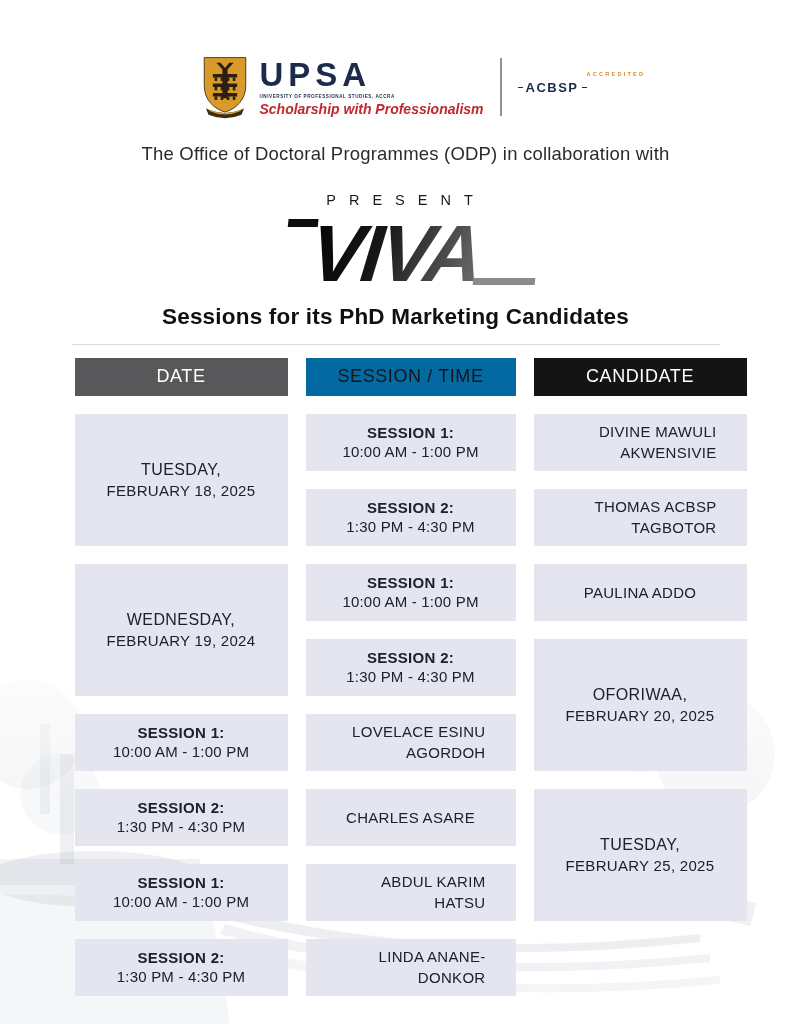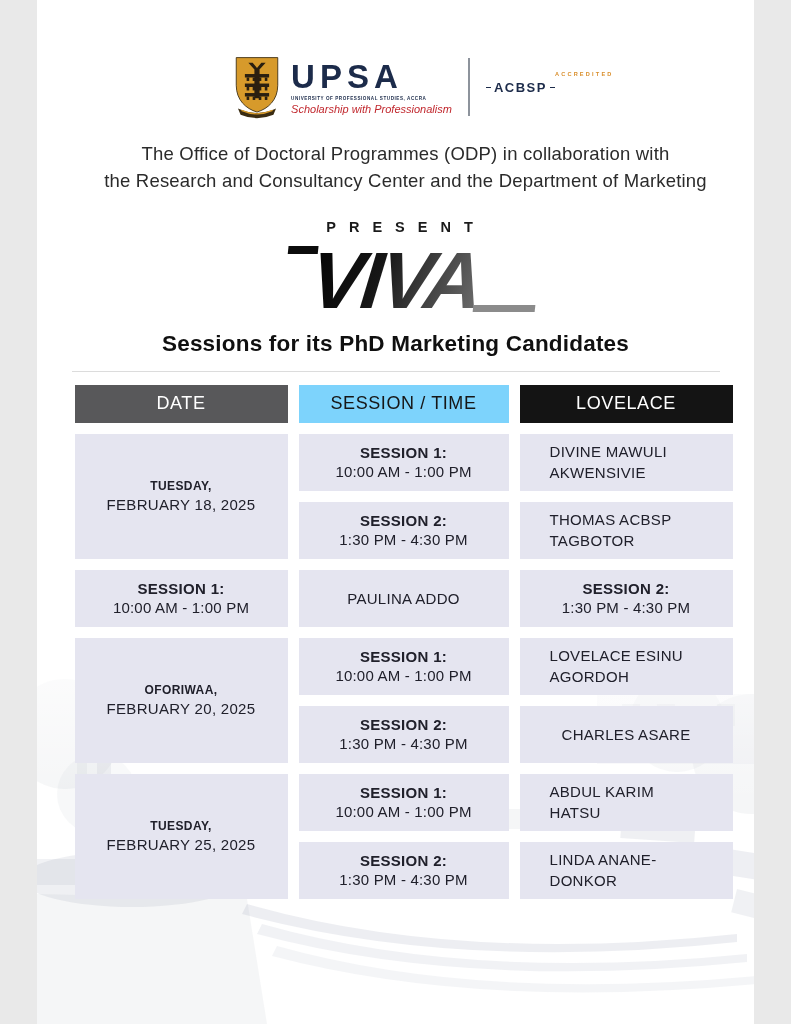--- a/index.html
+++ b/index.html
@@ -1,68 +1,68 @@
 <!DOCTYPE html>
 <html><head>
 <meta charset="utf-8">
 <style>
   html,body{margin:0;padding:0;background:#e9e9e9;}
   .page{
-    position:relative;width:717px;height:1024px;margin:0 auto;
+    position:relative;width:791px;height:1024px;margin:0 auto;
     background:#ffffff;overflow:hidden;
     font-family:"Liberation Sans","DejaVu Sans",sans-serif;
     -webkit-font-smoothing:antialiased;
   }
   .bg-photo{position:absolute;left:0;bottom:0;width:791px;height:420px;z-index:0;}
   .content{position:relative;z-index:1;text-align:center;padding-top:50px;}
 
   
   .brand{display:flex;justify-content:center;align-items:center;gap:16px;height:74px;}
   .upsa-logo{display:flex;align-items:center;gap:8px;}
   .upsa-textcol{display:flex;flex-direction:column;align-items:flex-start;}
   .upsa-acronym{font-size:33px;font-weight:bold;color:#1c2b4a;letter-spacing:5px;line-height:1;}
   .upsa-full{font-size:4.6px;font-weight:bold;color:#1c2b4a;letter-spacing:.55px;margin-top:3px;white-space:nowrap;}
-  .upsa-tag{font-size:11px;font-style:italic;font-weight:normal;color:#c1272d;margin-top:2px;white-space:nowrap;}
+  .upsa-tag{font-size:14px;font-style:italic;font-weight:bold;color:#c1272d;margin-top:2px;white-space:nowrap;}
   .logo-divider{width:2px;height:58px;background:#8d939c;}
   .acbsp-logo{display:flex;flex-direction:row;width:74px;}
   .acbsp-name{display:flex;align-items:center;gap:3px;font-size:13px;font-weight:bold;color:#1c2b4a;letter-spacing:1.5px;line-height:1;margin-top:1px;}
   .acbsp-name:before,.acbsp-name:after{content:"";flex:1;height:1px;background:#1c2b4a;min-width:5px;}
   .acbsp-sub{font-size:5.6px;color:#d98e2b;letter-spacing:2.2px;font-weight:bold;margin-top:2px;}
 
   
   .intro{margin:17px auto 0;font-size:18.5px;line-height:1.45;color:#2b2b2b;letter-spacing:.2px;padding-left:20px;}
-  .present{margin-top:24px;font-size:14.5px;color:#1a1a1a;letter-spacing:13px;padding-left:21px;font-weight:bold;}
+  .present{margin-top:24px;font-size:14.5px;color:#1a1a1a;letter-spacing:13px;padding-left:21px;}
 
   
   .viva-wrap{position:relative;display:inline-block;margin-top:6px;height:78px;line-height:78px;transform:skewX(-6deg);}
   .viva{
     font-size:80px;font-weight:bold;font-style:italic;letter-spacing:-3px;line-height:1;
     background:linear-gradient(105deg,#050505 0%,#161616 40%,#6f6f6f 100%);
     -webkit-background-clip:text;background-clip:text;color:transparent;
   }
   .viva-tick{position:absolute;left:-26px;top:5px;width:30px;height:8px;background:#0c0c0c;}
   .viva-underscore{position:absolute;right:-58px;bottom:7px;width:62px;height:7px;background:#8b8b8b;}
 
   .subtitle{margin:12px 0 0;font-size:22.5px;font-weight:bold;color:#101010;letter-spacing:.2px;}
   .rule{width:648px;border:none;border-top:1px solid #dcdcdc;margin:14px auto 0;}
 
   
   .sched{display:grid;grid-template-columns:213px 210px 213px;grid-template-rows:38px repeat(8,57px);
-         gap:11px;width:642px;margin:13px auto 0;}
+         gap:18px;width:642px;margin:13px auto 0;}
   .hcell{display:flex;align-items:center;justify-content:center;font-size:18px;letter-spacing:.6px;}
   .h-date{background:#58585a;color:#ffffff;}
-  .h-sess{background:#7dd3fc;color:#161616;}
+  .h-sess{background:#0369a1;color:#161616;}
   .h-cand{background:#141414;color:#ffffff;}
   .cell{background:#e5e5f0;display:flex;flex-direction:column;align-items:center;justify-content:center;color:#20202b;}
   .date-cell{grid-row:span 2;}
-  .day{font-weight:bold;font-size:12px;letter-spacing:.4px;}
+  .day{font-weight:normal;font-size:16px;letter-spacing:.4px;}
   .dateline{font-size:15px;margin-top:3px;letter-spacing:.3px;}
   .s-label{font-weight:bold;font-size:15px;letter-spacing:.3px;}
   .s-time{font-size:15px;margin-top:2px;letter-spacing:.2px;}
-  .cand-cell{font-size:15px;padding:0 30px;line-height:1.4;text-align:left;letter-spacing:.3px;}
+  .cand-cell{font-size:15px;padding:0 30px;line-height:1.4;text-align:right;letter-spacing:.3px;}
 </style>
 </head>
 <body>
 
 <div class="page">
 
   <svg class="bg-photo" viewBox="0 0 791 420" preserveAspectRatio="none">
     <g fill="#9aa2b5" stroke="none">
       <circle cx="28" cy="130" r="55" opacity="0.10"></circle>
       <circle cx="60" cy="190" r="40" opacity="0.08"></circle>
@@ -146,56 +146,59 @@
           </g>
         </svg>
         <div class="acbsp-name">ACBSP</div>
         <div class="acbsp-sub">ACCREDITED</div>
       </div>
     </header>
 
     
     <div class="intro">
       <div>The Office of Doctoral Programmes (ODP) in collaboration with</div>
-      <div>the Research and Consultancy Center and the Department of Marketing</div>
     </div>
 
     <div class="present">PRESENT</div>
 
     
     <div class="viva-wrap">
       <span class="viva-tick"></span>
       <span class="viva">VIVA</span>
       <span class="viva-underscore"></span>
     </div>
 
     <h1 class="subtitle">Sessions for its PhD Marketing Candidates</h1>
     <hr class="rule">
 
     
     <div class="sched">
       <div class="hcell h-date">DATE</div>
       <div class="hcell h-sess">SESSION / TIME</div>
-      <div class="hcell h-cand">LOVELACE</div>
+      <div class="hcell h-cand">CANDIDATE</div>
 
       <div class="cell date-cell">
         <div class="day">TUESDAY,</div>
         <div class="dateline">FEBRUARY 18, 2025</div>
       </div>
       <div class="cell">
         <div class="s-label">SESSION 1:</div>
         <div class="s-time">10:00 AM - 1:00 PM</div>
       </div>
       <div class="cell cand-cell">DIVINE MAWULI AKWENSIVIE</div>
       <div class="cell">
         <div class="s-label">SESSION 2:</div>
         <div class="s-time">1:30 PM - 4:30 PM</div>
       </div>
       <div class="cell cand-cell">THOMAS ACBSP TAGBOTOR</div>
 
+      <div class="cell date-cell">
+        <div class="day">WEDNESDAY,</div>
+        <div class="dateline">FEBRUARY 19, 2024</div>
+      </div>
       <div class="cell">
         <div class="s-label">SESSION 1:</div>
         <div class="s-time">10:00 AM - 1:00 PM</div>
       </div>
       <div class="cell cand-cell">PAULINA ADDO</div>
       <div class="cell">
         <div class="s-label">SESSION 2:</div>
         <div class="s-time">1:30 PM - 4:30 PM</div>
       </div>
 

